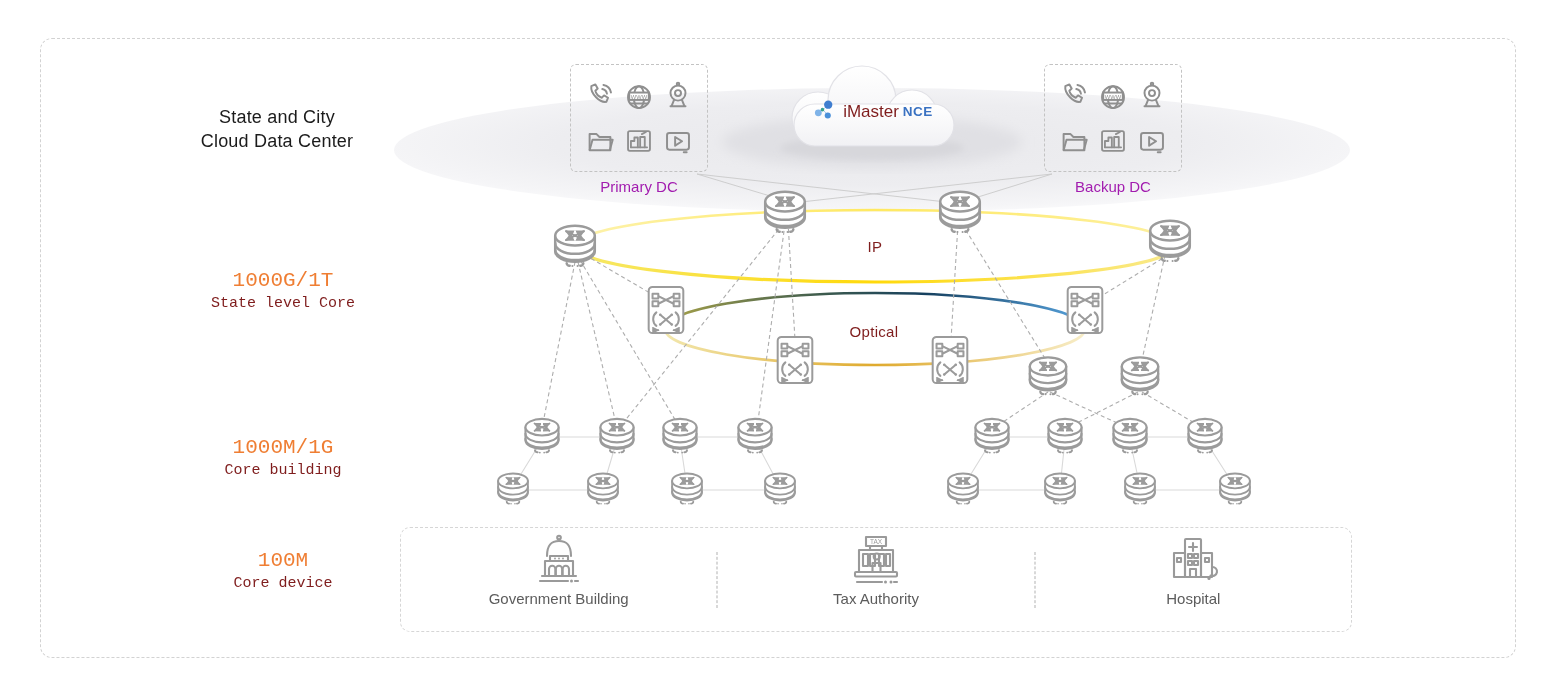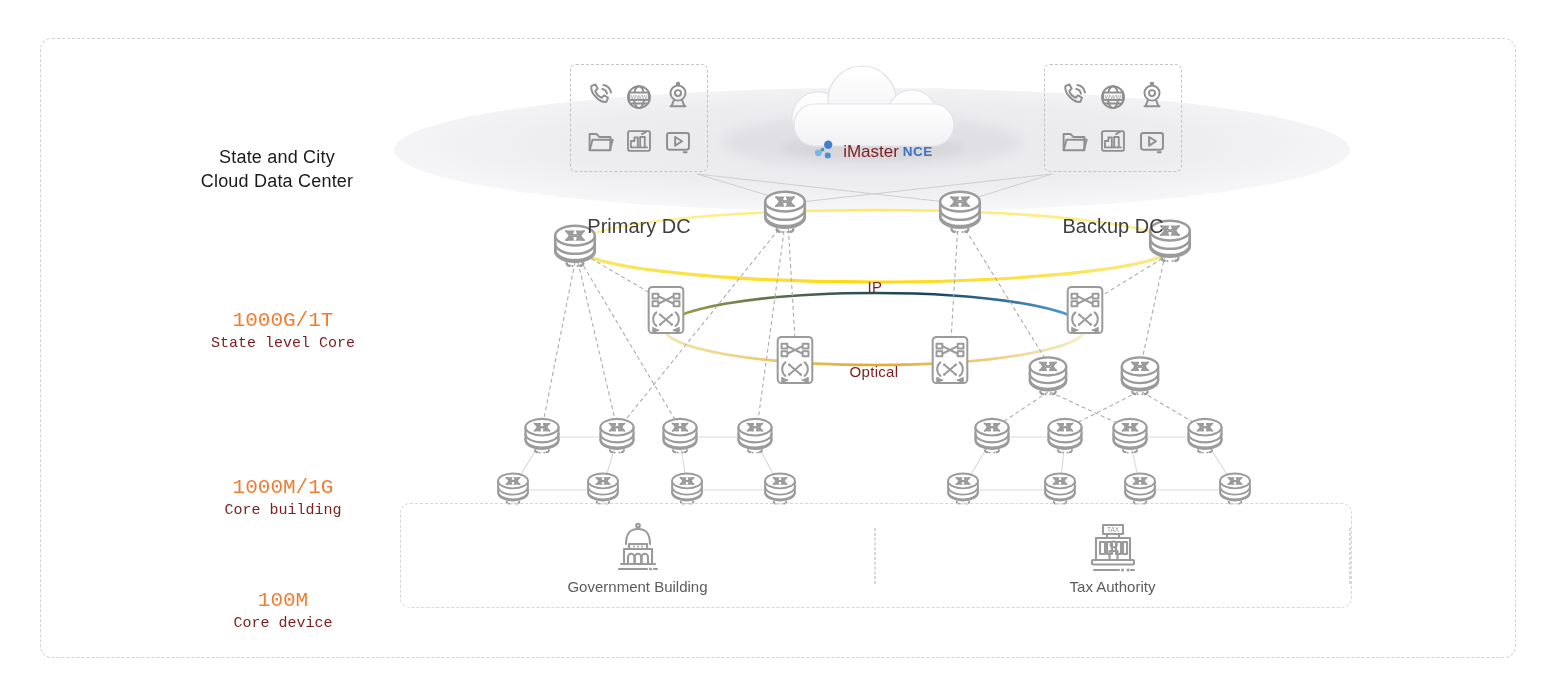--- a/index.html
+++ b/index.html
@@ -1,38 +1,38 @@
 <!DOCTYPE html>
 <html><head>
 <meta charset="utf-8">
 <style>
   html,body{margin:0;padding:0;background:#fff;}
   .stage{position:relative;width:1556px;height:695px;background:#ffffff;overflow:hidden;
          font-family:"Liberation Sans",sans-serif;}
   .outer-border{position:absolute;left:40px;top:38px;width:1474px;height:618px;
                 border:1.5px dashed #d2d2d2;border-radius:12px;}
-  .abs{position:absolute;margin-top:40px;}
+  .abs{position:absolute;}
   .center-xy{transform:translate(-50%,-50%);}
   #bg-svg{position:absolute;left:0;top:0;}
   #icon-layer{position:absolute;left:0;top:0;width:1556px;height:695px;pointer-events:none;}
   .node{position:absolute;transform:translate(-50%,-50%);}
   .title{font-size:18px;color:#1b1b1b;text-align:center;line-height:1.32;letter-spacing:.2px;}
   .tier{text-align:center;font-family:Liberation Mono, monospace;}
   .tier .speed{font-size:21px;color:#ef7e33;line-height:1.25;}
   .tier .scope{font-size:15px;color:#7f1d1d;line-height:1.3;}
   .dc-box{position:absolute;width:138px;height:108px;border:1.5px dashed #c3c3c3;border-radius:6px;
           display:grid;grid-template-columns:repeat(3,1fr);align-items:center;justify-items:center;
           padding:8px 10px;box-sizing:border-box;background:transparent;}
-  .dc-label{font-size:20px;color:#404040;white-space:nowrap;}
+  .dc-label{font-size:15px;color:#a21caf;white-space:nowrap;}
   .ring-label{font-size:15px;color:#7f1d1d;letter-spacing:.3px;}
   .cloud-logo{display:flex;align-items:center;white-space:nowrap;}
   .cloud-logo .brand{font-size:17px;color:#7f1d1d;margin-left:5px;}
   .cloud-logo .suffix{font-size:13.5px;font-weight:bold;color:#3a72c2;margin-left:4px;letter-spacing:.5px;}
-  .buildings-box{position:absolute;left:400px;top:503px;width:952px;height:105px;
-                 border:1.5px dashed #d6d6d6;border-radius:10px;display:flex;align-items:center;
+  .buildings-box{position:absolute;left:400px;top:527px;width:952px;height:105px;
+                 border:1.5px dashed #d6d6d6;border-radius:10px;display:flex;align-items:flex-start;
                  box-sizing:border-box;}
   .building-item{flex:1;display:flex;flex-direction:column;align-items:center;justify-content:center;padding-top:4px;}
   .building-item .blabel{font-size:15px;color:#5c5c5c;margin-top:2px;white-space:nowrap;}
   .vdivider{width:0;border-left:1px dashed #d8d8d8;height:56px;align-self:center;}
   svg text{font-family:"Liberation Sans",sans-serif;}
 </style>
 </head>
 <body>
 
 <div class="stage">
@@ -448,15 +448,35 @@
         <text x="34" y="12" text-anchor="middle" font-size="6.5" fill="#9a9a9a">TAX</text>
       </svg>
       <div class="blabel">Tax Authority</div>
     </div>
 
     <div class="vdivider"></div>
 
 
     <div class="vdivider"></div>
 
+    <div class="building-item">
+      <svg width="68" height="56" viewBox="0 0 68 56">
+        <g stroke="#9a9a9a" stroke-width="2.1" fill="none" stroke-linecap="round" stroke-linejoin="round">
+          <rect x="26" y="7" width="16" height="38" rx="1"></rect>
+          <path d="M34,11 V19 M30,15 H38"></path>
+          <rect x="29" y="22" width="4" height="4"></rect>
+          <rect x="35" y="22" width="4" height="4"></rect>
+          <rect x="29" y="29" width="4" height="4"></rect>
+          <rect x="35" y="29" width="4" height="4"></rect>
+          <rect x="31" y="37" width="6" height="8"></rect>
+          <rect x="15" y="21" width="11" height="24"></rect>
+          <rect x="18" y="26" width="4" height="4"></rect>
+          <rect x="42" y="21" width="11" height="24"></rect>
+          <rect x="46" y="26" width="4" height="4"></rect>
+          <path d="M53,35 a4.5,4.5 0 1 1 -1.5,8.5"></path>
+          <circle cx="50" cy="46.5" r="1.6" fill="#9a9a9a" stroke="none"></circle>
+        </g>
+      </svg>
+      <div class="blabel">Hospital</div>
+    </div>
 
   </div>
 </div>
 
 </body></html>

